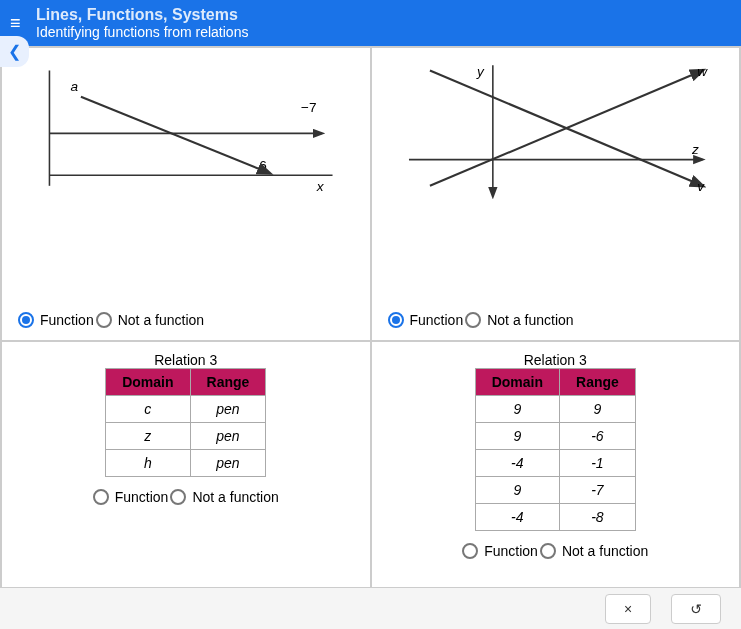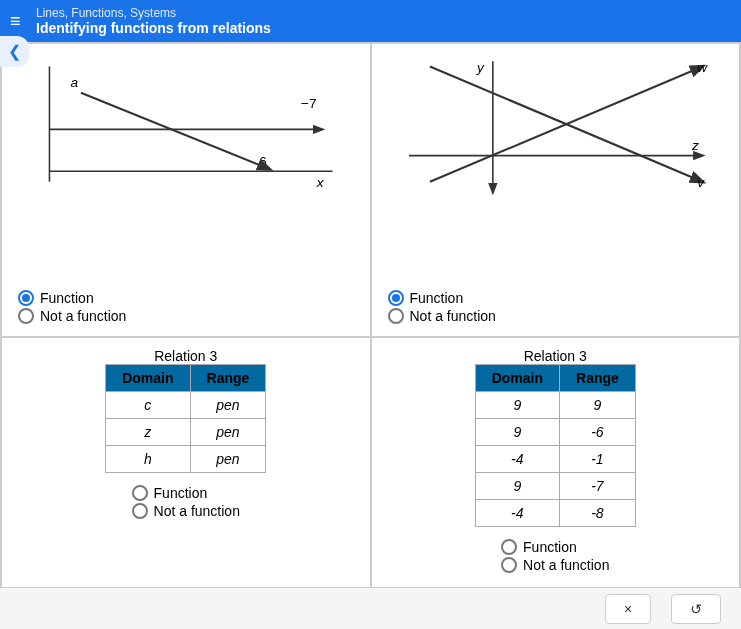--- a/index.html
+++ b/index.html
@@ -21,26 +21,27 @@
       align-items: center;
       gap: 8px;
       position: relative;
     }
     .header-menu-icon {
       position: absolute;
       left: 10px;
       font-size: 18px;
     }
     .header-breadcrumb {
-      font-size: 12px;
+      font-size: 16px;
       opacity: 0.85;
+      font-weight: bold;
     }
     .header-title {
       font-size: 14px;
-      font-weight: bold;
+      font-weight: normal;
     }
 
     
     .chevron-btn {
       position: absolute;
       left: 0;
       top: 36px;
       background: #e8f0fe;
       border: none;
       border-radius: 0 12px 12px 0;
@@ -74,23 +75,24 @@
     
     .graph-area {
       flex: 1;
       position: relative;
       min-height: 100px;
     }
 
     
     .radio-group {
       display: flex;
-      flex-direction: column;
+      flex-direction: row;
       gap: 2px;
       margin-top: 4px;
+      align-items: center;
     }
     .radio-option {
       display: flex;
       align-items: center;
       gap: 6px;
       font-size: 14px;
       cursor: pointer;
     }
     .radio-circle {
       width: 16px;
@@ -125,21 +127,21 @@
       border-collapse: collapse;
       font-size: 14px;
       margin-bottom: 8px;
     }
     .relation-table th, .relation-table td {
       border: 1px solid #aaa;
       padding: 5px 16px;
       text-align: center;
     }
     .relation-table th {
-      background: #0369a1;
+      background: #be185d;
       font-weight: bold;
     }
     .relation-table td {
       font-style: italic;
     }
 
     
     .bottom-bar {
       position: absolute;
       bottom: 0;

